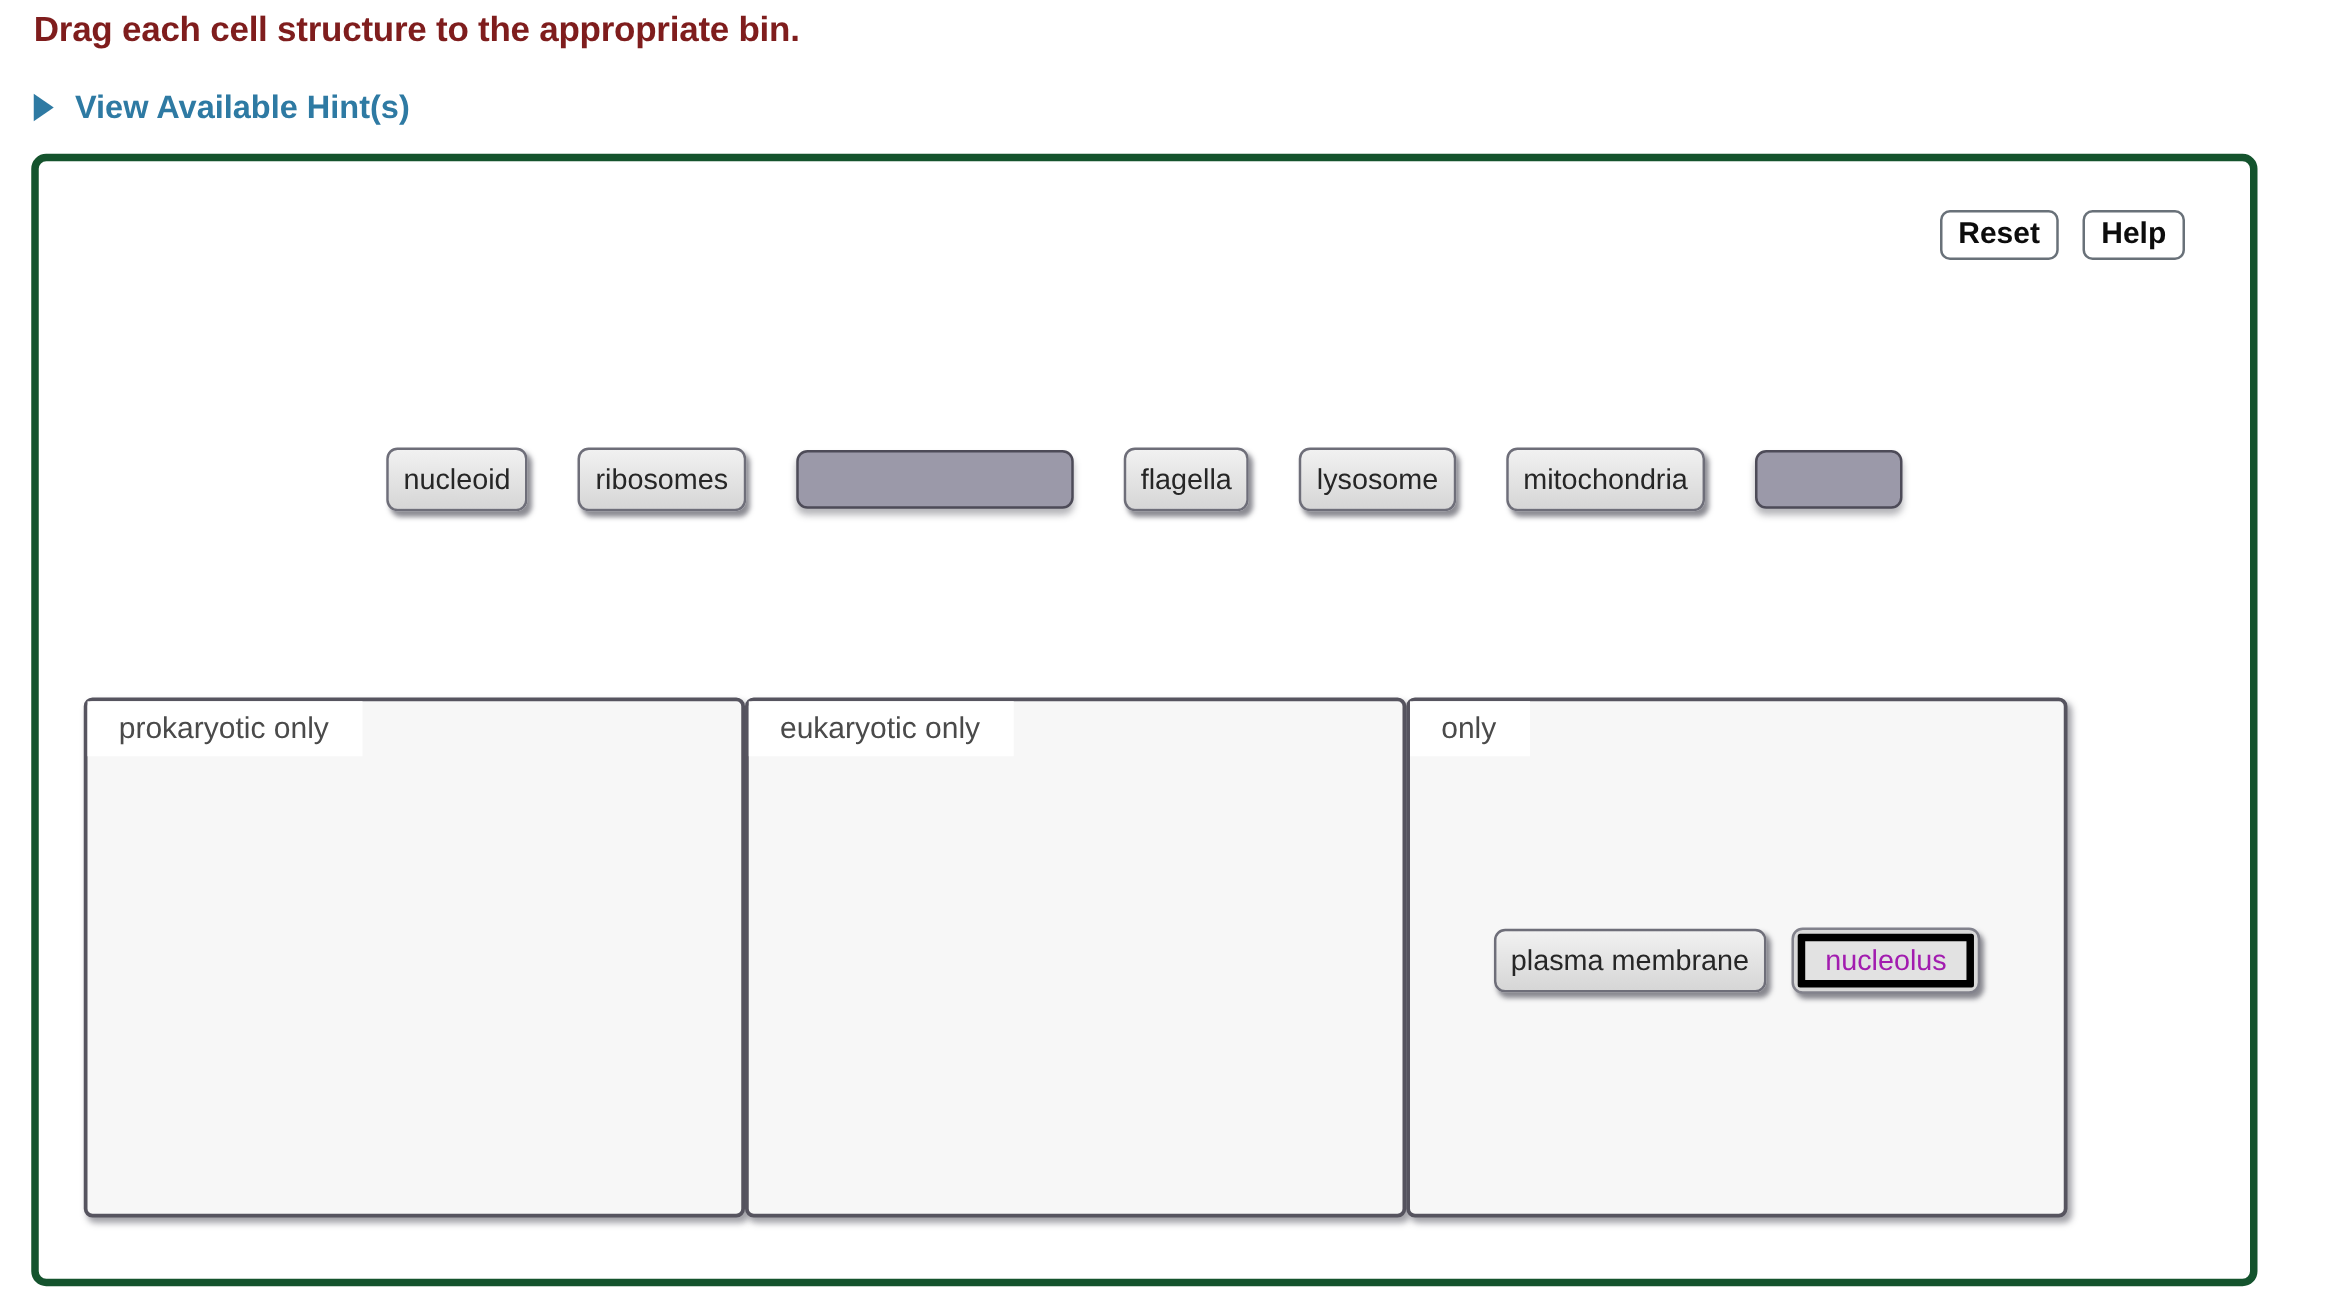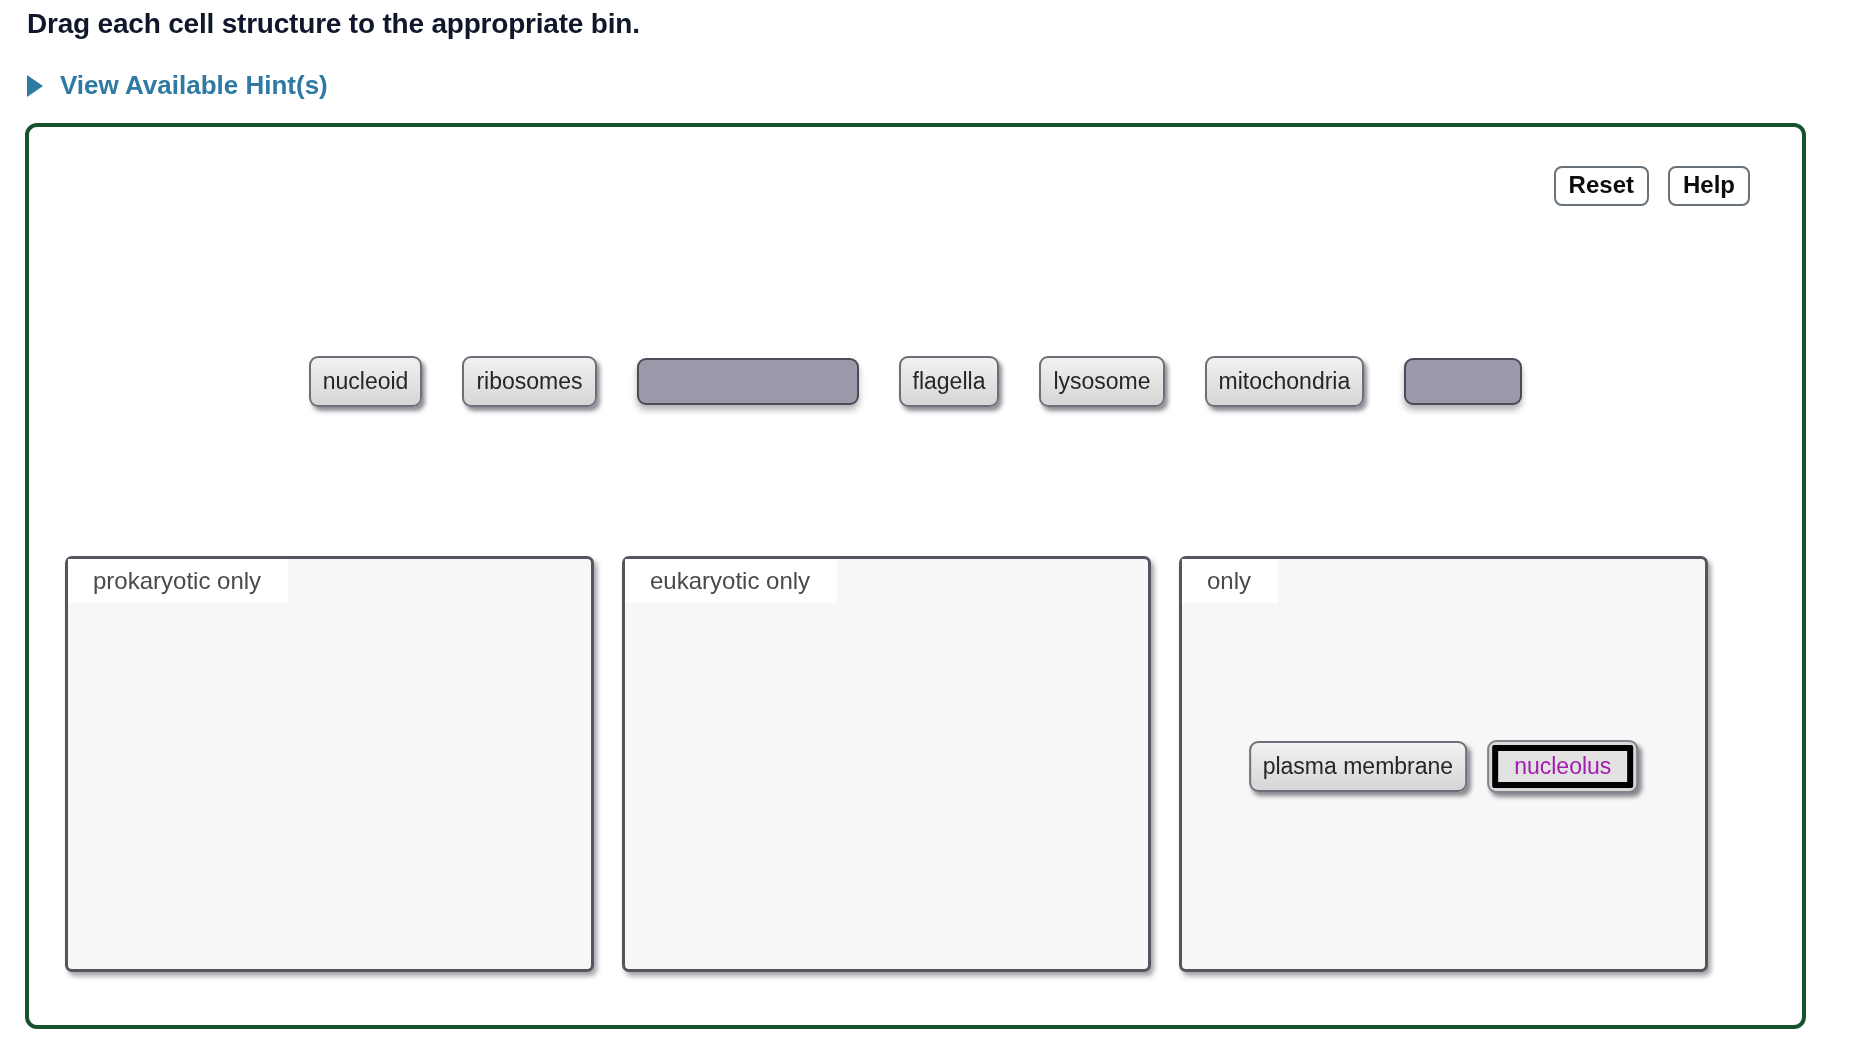--- a/index.html
+++ b/index.html
@@ -7,21 +7,21 @@
     width: 1864px; height: 1046px;
     background: #ffffff;
     font-family: "Liberation Sans", sans-serif;
     overflow: hidden;
   }
   .page { position: relative; width: 1864px; height: 1046px; }
 
   
   .instruction {
     position: absolute; left: 27px; top: 8px;
-    font-size: 28px; font-weight: bold; color: #0f172a;
+    font-size: 28px; font-weight: bold; color: #7f1d1d;
     letter-spacing: -0.2px;
   }
   .hint-row {
     position: absolute; left: 27px; top: 70px;
     display: flex; align-items: center; cursor: pointer;
   }
   .tri {
     width: 0; height: 0;
     border-top: 11px solid transparent;
     border-bottom: 11px solid transparent;
@@ -31,21 +31,21 @@
   .hint-link {
     font-size: 26px; font-weight: bold; color: #2e7aa3;
     text-decoration: none;
   }
 
   
   .panel {
     position: absolute; left: 25px; top: 123px;
     width: 1781px; height: 906px;
     background: #ffffff;
-    border: 4px solid #14532d;
+    border: 6px solid #14532d;
     border-radius: 12px;
   }
   .toolbar {
     position: absolute; top: 39px; right: 52px;
     display: flex; gap: 19px;
   }
   .toolbar button {
     font-family: "Liberation Sans", sans-serif;
     font-size: 24px; font-weight: bold; color: #0c0c0c;
     background: #ffffff;
@@ -78,21 +78,21 @@
     border: 2px solid #4d4b58;
     border-radius: 9px;
     box-shadow: 0 5px 6px rgba(90,90,100,0.45);
   }
   .slot-wide  { width: 222px; }
   .slot-small { width: 118px; }
 
   
   .bins {
     position: absolute; top: 429px; left: 36px;
-    display: flex; gap: 28px;
+    display: flex; 
   }
   .bin {
     position: relative;
     width: 529px; height: 416px;
     background: #f7f7f7;
     border: 3px solid #56545f;
     border-radius: 7px;
     box-shadow: 3px 4px 5px rgba(70,70,82,0.5);
   }
   .bin-label {

